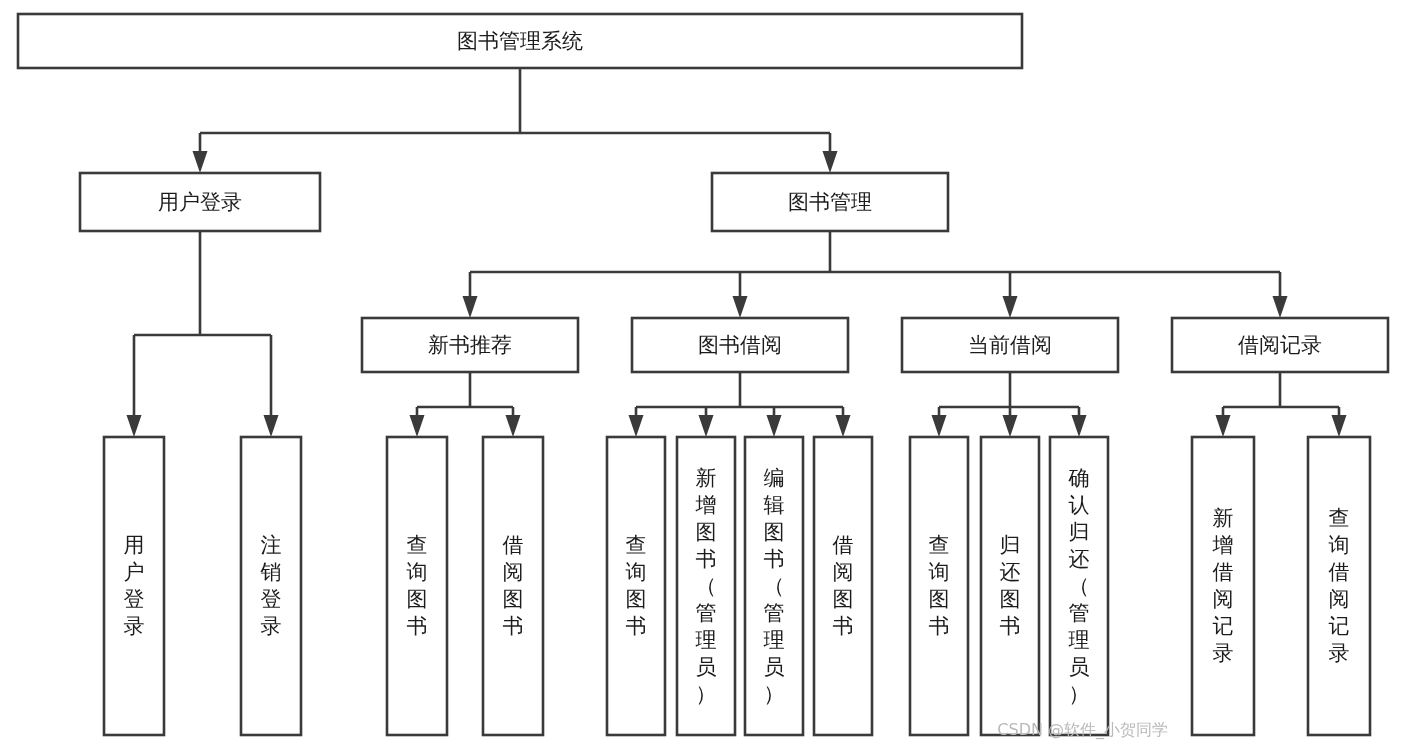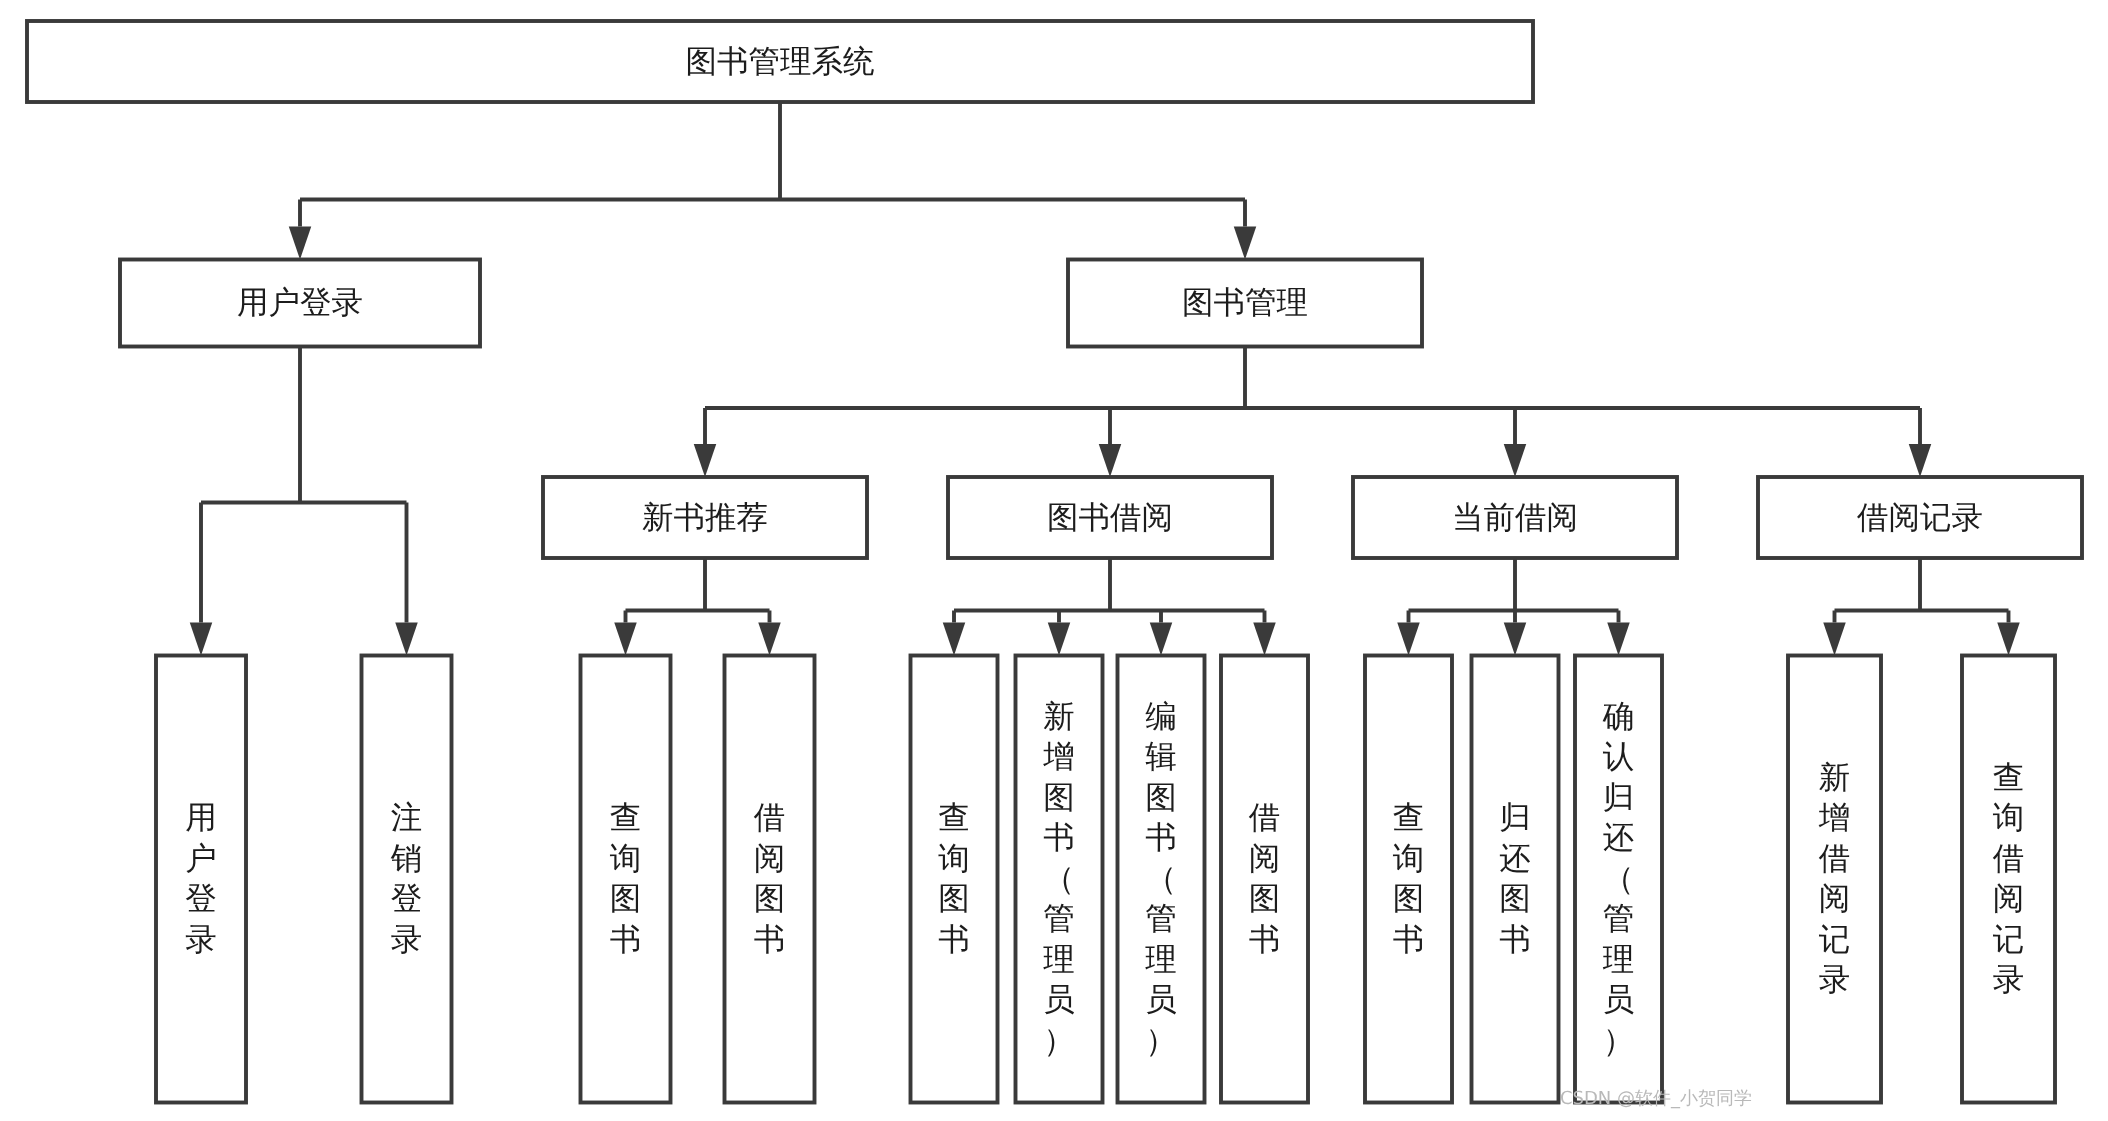--- a/index.html
+++ b/index.html
@@ -54,21 +54,21 @@
     font-family: "DejaVu Sans", "Liberation Sans", sans-serif;
     font-size: 21px;
     fill: #1c1c1c;
     text-anchor: middle;
   }
   .watermark {
     position: absolute;
     right: 10px;
     bottom: 6px;
     font-family: "DejaVu Sans", "Liberation Sans", sans-serif;
-    font-size: 12px;
+    font-size: 16px;
     color: #b9b9b9;
     white-space: nowrap;
     user-select: none;
   }
 </style>
 </head>
 <body>
 
 <div id="diagram-root">
   <svg class="diagram" viewBox="0 0 1405 747" xmlns="http://www.w3.org/2000/svg">

